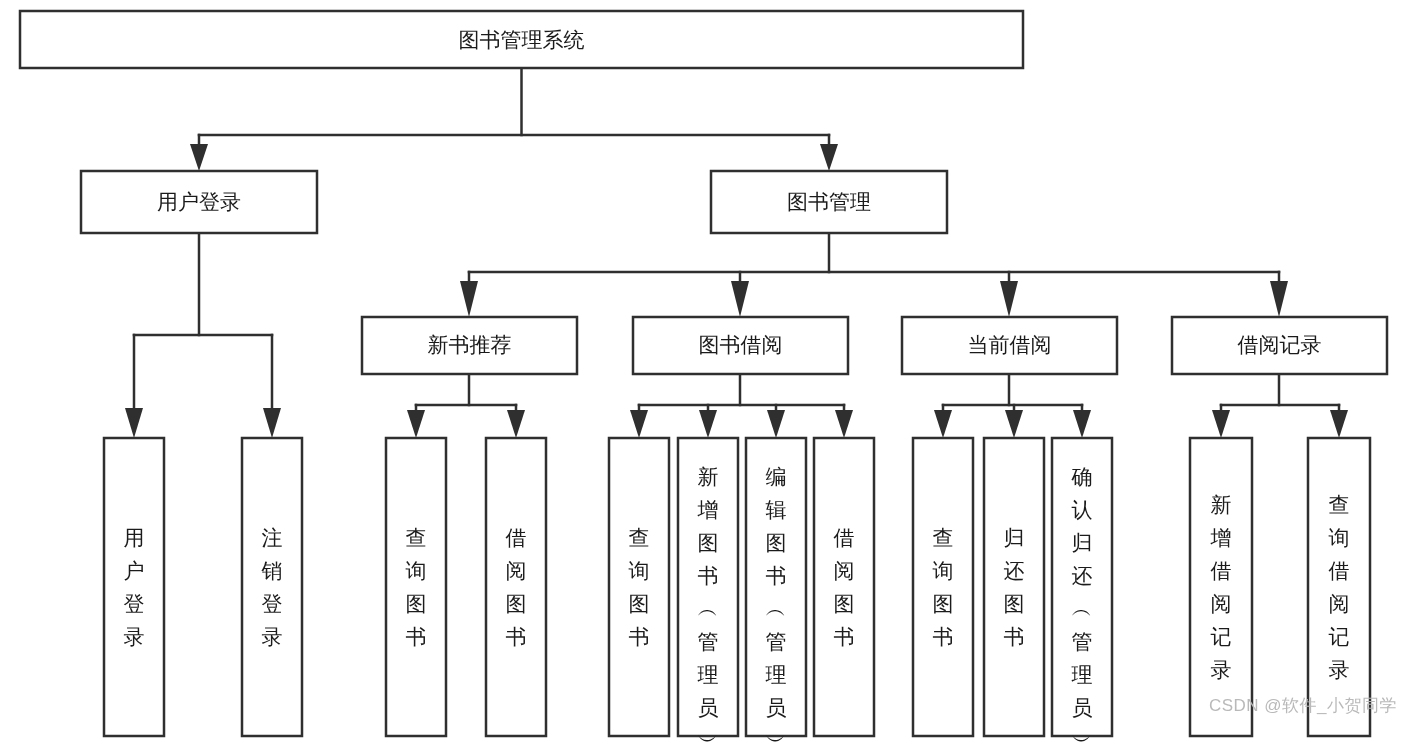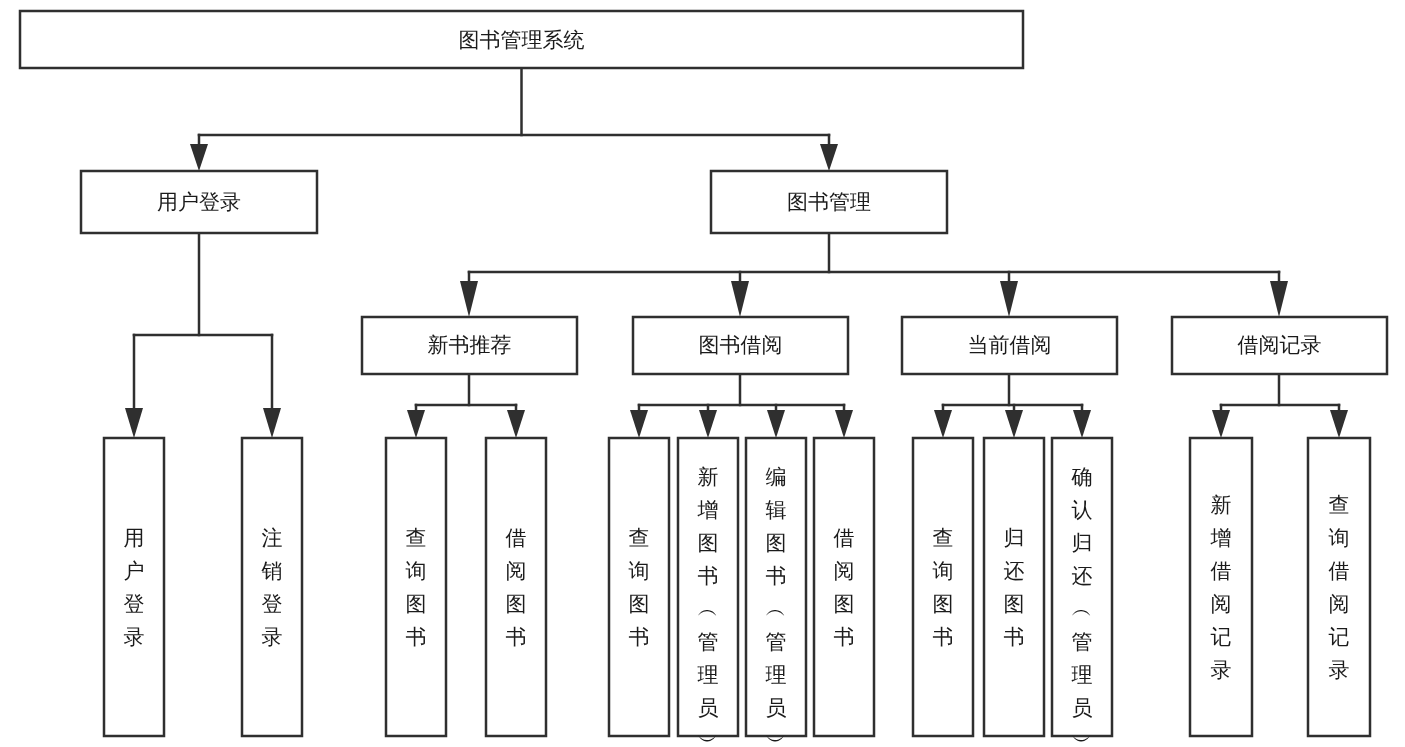--- a/index.html
+++ b/index.html
@@ -227,14 +227,15 @@
           <text class="node-label-v" x="1221" y="506.5"><tspan x="1221" dy="0" dominant-baseline="middle">新</tspan><tspan x="1221" dy="33" dominant-baseline="middle">增</tspan><tspan x="1221" dy="33" dominant-baseline="middle">借</tspan><tspan x="1221" dy="33" dominant-baseline="middle">阅</tspan><tspan x="1221" dy="33" dominant-baseline="middle">记</tspan><tspan x="1221" dy="33" dominant-baseline="middle">录</tspan></text>
         </g>
         <g>
           <rect class="node-box" x="1308" y="438" width="62" height="298"></rect>
           <text class="node-label-v" x="1339" y="506.5"><tspan x="1339" dy="0" dominant-baseline="middle">查</tspan><tspan x="1339" dy="33" dominant-baseline="middle">询</tspan><tspan x="1339" dy="33" dominant-baseline="middle">借</tspan><tspan x="1339" dy="33" dominant-baseline="middle">阅</tspan><tspan x="1339" dy="33" dominant-baseline="middle">记</tspan><tspan x="1339" dy="33" dominant-baseline="middle">录</tspan></text>
         </g>
       </g>
 
   </svg>
 
+  <div class="watermark-text">CSDN @软件_小贺同学</div>
 
 </div>
 
 </body></html>

